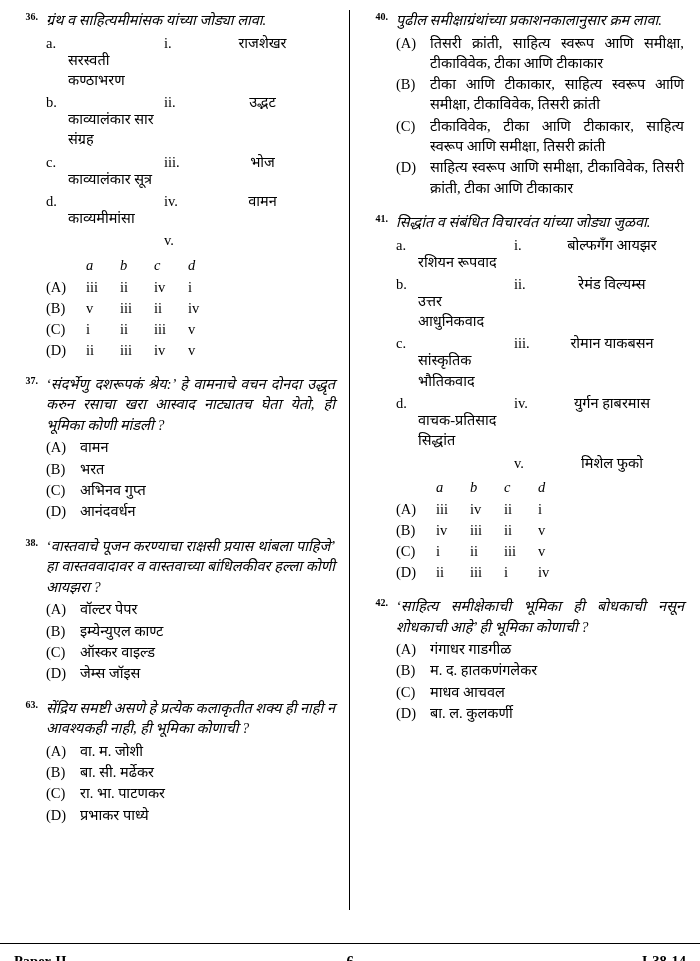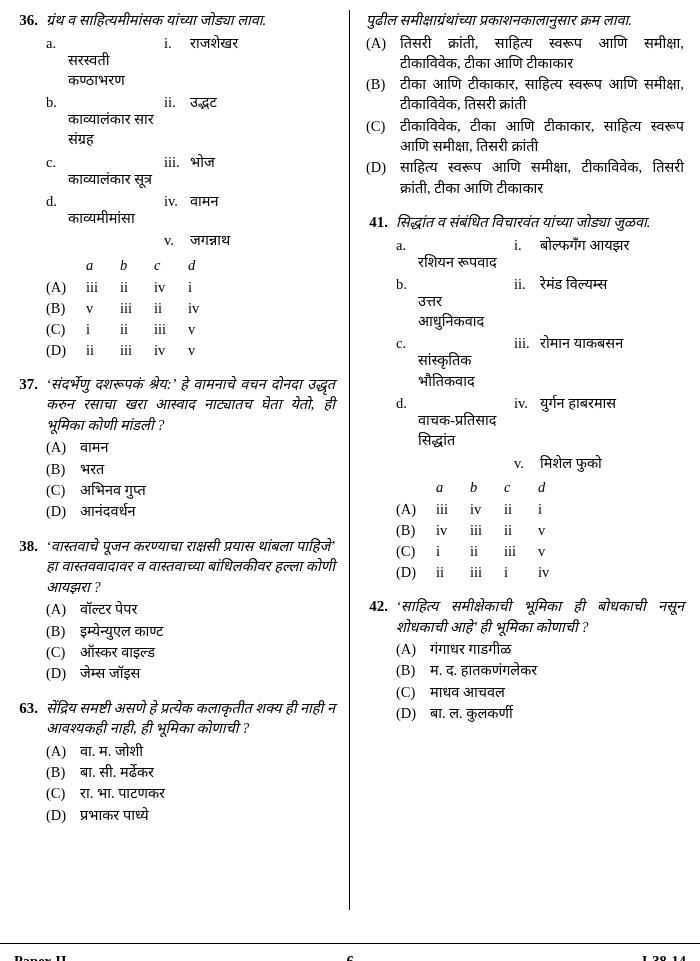--- a/index.html
+++ b/index.html
@@ -42,21 +42,21 @@
     padding-left: 16px;
     padding-right: 4px;
   }
   .q {
     display: flex;
     margin-bottom: 13px;
   }
   .qnum {
     width: 30px;
     flex: 0 0 30px;
-    font-size: 15px;
+    font-size: 10px;
     font-weight: bold;
     text-align: right;
     padding-right: 8px;
     box-sizing: border-box;
     line-height: 1.42;
   }
   .qbody {
     flex: 1 1 auto;
     font-size: 14.5px;
     line-height: 1.42;
@@ -101,20 +101,21 @@
     padding-right: 6px;
     box-sizing: border-box;
     margin-top: 17px;
   }
   .pairrow .rcode {
     flex: 0 0 26px;
     width: 26px;
   }
   .pairrow .rtext {
     flex: 1 1 auto;
+    text-align: center;
   }
   .matrix {
     margin-top: 4px;
   }
   .mrow {
     display: flex;
     line-height: 1.45;
   }
   .mrow .mlbl {
     flex: 0 0 40px;
@@ -205,21 +206,20 @@
             <div class="pairrow">
               <div class="lcode">d.</div>
               <div class="ltext">काव्यमीमांसा</div>
               <div class="rcode">iv.</div>
               <div class="rtext">वामन</div>
             </div>
             <div class="pairrow">
               <div class="lcode"></div>
               <div class="ltext"></div>
               <div class="rcode">v.</div>
-              <div class="rtext">जगन्नाथ</div>
             </div>
           </div>
           <div class="matrix">
             <div class="mrow mhead">
               <div class="mlbl"></div>
               <div class="mcell">a</div>
               <div class="mcell">b</div>
               <div class="mcell">c</div>
               <div class="mcell">d</div>
             </div>
@@ -328,20 +328,21 @@
             </div>
           </div>
         </div>
       </div>
 
     </div>
 
     <div class="col right">
 
       <div class="q">
+        <div class="qnum">40.</div>
         <div class="qbody">
           <div class="qtext">पुढील समीक्षाग्रंथांच्या प्रकाशनकालानुसार क्रम लावा.</div>
           <div class="opts">
             <div class="opt">
               <div class="lbl">(A)</div>
               <div class="txt" style="text-align: justify;">तिसरी क्रांती, साहित्य स्वरूप आणि समीक्षा, टीकाविवेक, टीका आणि टीकाकार</div>
             </div>
             <div class="opt">
               <div class="lbl">(B)</div>
               <div class="txt" style="text-align: justify;">टीका आणि टीकाकार, साहित्य स्वरूप आणि समीक्षा, टीकाविवेक, तिसरी क्रांती</div>

